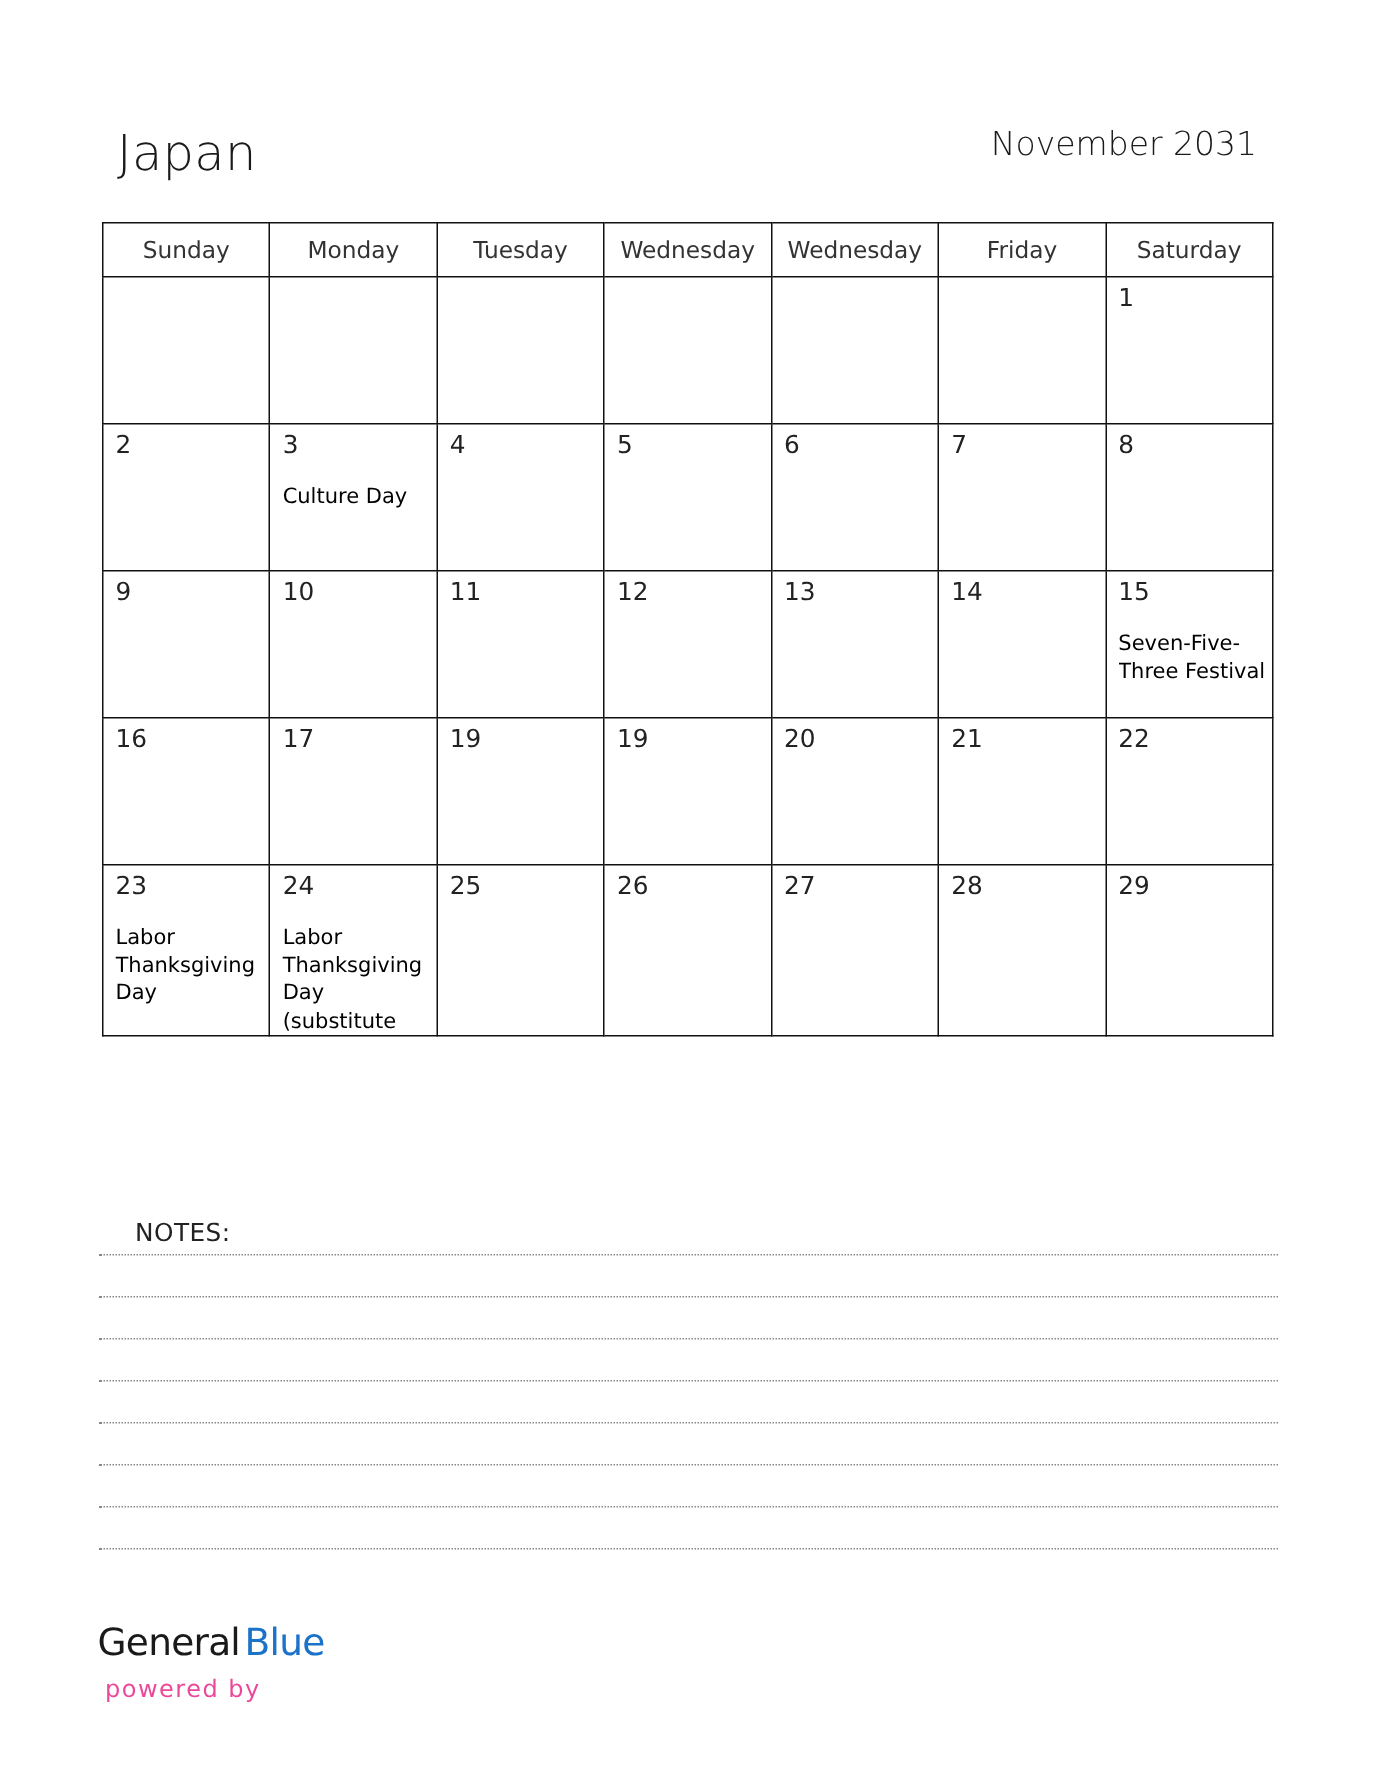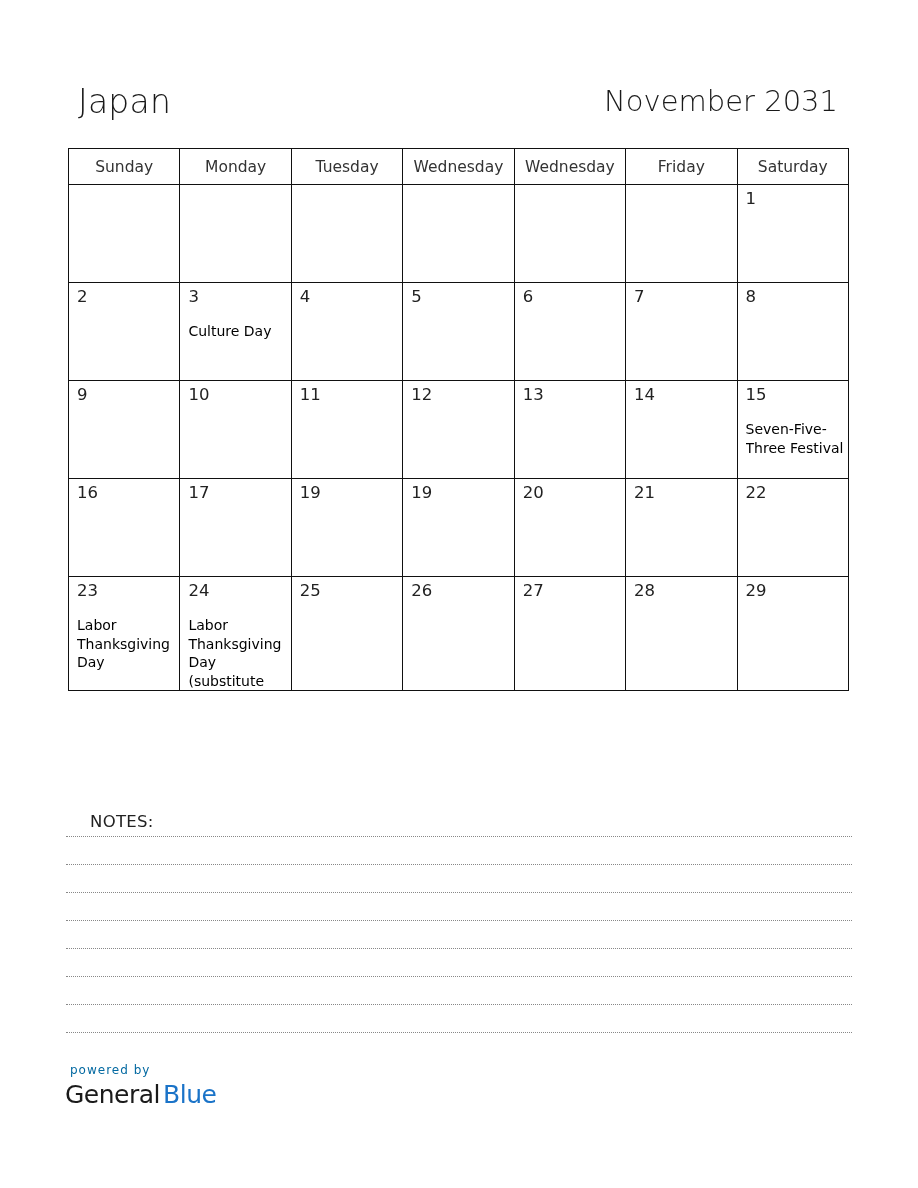--- a/index.html
+++ b/index.html
@@ -1,37 +1,37 @@
 <!DOCTYPE html>
 <html><head>
 <meta charset="utf-8">
 <style>
   * { box-sizing: border-box; margin: 0; padding: 0; }
   html, body { width: 918px; height: 1188px; background: #ffffff; }
   body { position: relative; font-family: "DejaVu Sans", sans-serif; color: #222; overflow: hidden; }
 
   .country { position: absolute; left: 78px; top: 82px; font-size: 33px; font-weight: 300; color: #1a1a1a; letter-spacing: 0.2px; }
-  .month { position: absolute; right: 80px; top: 84px; font-size: 29px; font-weight: 300; color: #1a1a1a; }
+  .month { position: absolute; right: 80px; top: 84px; font-size: 22px; font-weight: 300; color: #1a1a1a; }
 
   table.cal {
     position: absolute; left: 68px; top: 148px; width: 781px;
     border-collapse: collapse; table-layout: fixed;
   }
   table.cal th, table.cal td { border: 1.5px solid #111; }
   table.cal th {
     height: 36px; font-weight: normal; font-size: 15.5px; color: #333; text-align: center; vertical-align: middle;
   }
   table.cal td { height: 98px; vertical-align: top; padding: 4px 0 0 8px; }
   .daynum { display: block; font-size: 16.5px; color: #222; line-height: 20px; }
   .holiday { display: block; font-size: 14px; color: #000000; line-height: 18.5px; margin-top: 15px; padding-right: 2px; overflow: hidden; max-height: 74px; }
 
   .notes-label { position: absolute; left: 74px; top: 812px; font-size: 16.5px; color: #222; letter-spacing: 0.3px; margin-left: 16px; }
   .note-line { position: absolute; left: 66px; width: 786px; height: 0; border-top: 1.5px dotted #888; }
 
-  .powered { position: absolute; left: 70px; top: 1063px; font-size: 12px; color: #0369a1; letter-spacing: 1px; }
+  .powered { position: absolute; left: 70px; top: 1116px; font-size: 16px; color: #ec4899; letter-spacing: 1px; }
   .brand { position: absolute; left: 65px; top: 1080px; font-size: 25px; letter-spacing: -0.5px; }
   .brand .g { color: #1a1a1a; }
   .brand .b { color: #1a73c8; margin-left: 3px; }
 </style>
 </head>
 <body>
 
 <div class="country">Japan</div>
 <div class="month">November 2031</div>
 

